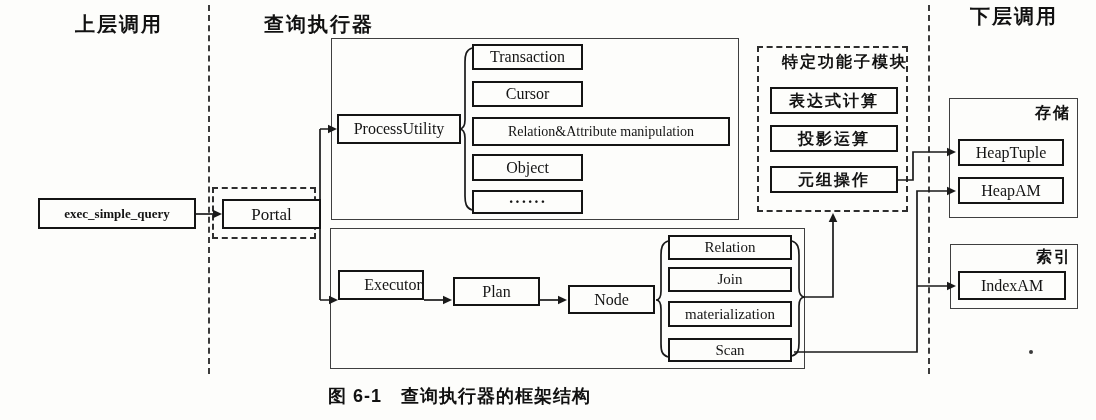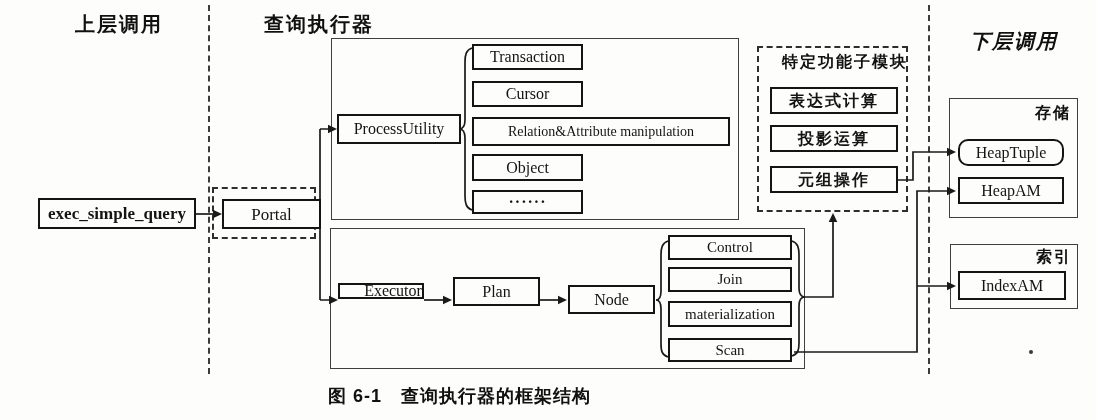--- a/index.html
+++ b/index.html
@@ -52,21 +52,21 @@
     width:4px; height:4px; border-radius:50%; background:#3a3a3a;
   }
 </style>
 </head>
 <body>
 
 <div id="stage">
 
   <div class="hdr" style="left:75px; top:11px;">上层调用</div>
   <div class="hdr" style="left:264px; top:11px;">查询执行器</div>
-  <div class="hdr" style="left:970px; top:28px;font-style:italic;">下层调用</div>
+  <div class="hdr" style="left:970px; top:3px;">下层调用</div>
 
   <div class="sep" style="left:208px;"></div>
   <div class="sep" style="left:928px;"></div>
 
   <svg id="connectors" width="1096" height="420" fill="none" stroke="#1a1a1a" stroke-width="1.7">
 
     <path d="M196,214 H214"></path>
     <polygon points="222,214 213,209.7 213,218.3" fill="#1a1a1a" stroke="none"></polygon>
 
     <path d="M306,214 H320 M320,129 V300 M320,129 H330 M320,300 H330"></path>
@@ -88,51 +88,51 @@
     <polygon points="833,213 828.7,222 837.3,222" fill="#1a1a1a" stroke="none"></polygon>
 
     <path d="M794,352 H917 V191 H948 M917,286 H948"></path>
     <polygon points="956,191 947,186.7 947,195.3" fill="#1a1a1a" stroke="none"></polygon>
     <polygon points="956,286 947,281.7 947,290.3" fill="#1a1a1a" stroke="none"></polygon>
 
     <path d="M898,180 H913 V152 H948"></path>
     <polygon points="956,152 947,147.7 947,156.3" fill="#1a1a1a" stroke="none"></polygon>
   </svg>
 
-  <div class="box" style="left:38px; top:198px; width:158px; height:31px; font-size:17px; font-weight:bold;">exec_simple_query</div>
+  <div class="box" style="left:38px; top:198px; width:158px; height:31px; font-size:13px; font-weight:bold;">exec_simple_query</div>
 
   <div class="rect dash" style="left:212px; top:187px; width:104px; height:52px;"></div>
   <div class="box" style="left:222px; top:199px; width:99px; height:30px; font-size:17px;">Portal</div>
 
   <div class="rect" style="left:331px; top:38px; width:408px; height:182px;"></div>
   <div class="box" style="left:472px; top:44px; width:111px; height:26px;">Transaction</div>
   <div class="box" style="left:337px; top:114px; width:124px; height:30px;">ProcessUtility</div>
   <div class="box" style="left:472px; top:81px; width:111px; height:26px;">Cursor</div>
   <div class="box thick" style="left:472px; top:117px; width:258px; height:29px; font-size:14px;">Relation&amp;Attribute manipulation</div>
   <div class="box" style="left:472px; top:154px; width:111px; height:27px;">Object</div>
   <div class="box" style="left:472px; top:190px; width:111px; height:24px; font-weight:bold; letter-spacing:1px;">······</div>
 
   <div class="rect" style="left:330px; top:228px; width:475px; height:141px;"></div>
-  <div class="box" style="left:338px; top:283px; width:86px; height:16px;padding-left:24px;">Executor</div>
+  <div class="box" style="left:338px; top:270px; width:86px; height:30px;padding-left:24px;">Executor</div>
   <div class="box" style="left:453px; top:277px; width:87px; height:29px;">Plan</div>
   <div class="box" style="left:568px; top:285px; width:87px; height:29px;">Node</div>
-  <div class="box" style="left:668px; top:235px; width:124px; height:25px; font-size:15px;">Control</div>
+  <div class="box" style="left:668px; top:235px; width:124px; height:25px; font-size:15px;">Relation</div>
   <div class="box" style="left:668px; top:267px; width:124px; height:25px; font-size:15px;">Join</div>
   <div class="box" style="left:668px; top:301px; width:124px; height:26px; font-size:15px;">materialization</div>
   <div class="box" style="left:668px; top:338px; width:124px; height:24px; font-size:15px;">Scan</div>
 
   <div class="rect dash" style="left:757px; top:46px; width:151px; height:166px;"></div>
   <div class="rect-title" style="left:757px; top:52px; width:151px; text-align:right;">特定功能子模块</div>
   <div class="box cn" style="left:770px; top:87px; width:128px; height:27px;">表达式计算</div>
   <div class="box cn" style="left:770px; top:125px; width:128px; height:27px;">投影运算</div>
   <div class="box cn" style="left:770px; top:166px; width:128px; height:27px;">元组操作</div>
 
   <div class="rect" style="left:949px; top:98px; width:129px; height:120px;"></div>
   <div class="rect-title" style="left:1035px; top:103px;">存储</div>
-  <div class="box" style="left:958px; top:139px; width:106px; height:27px;border-radius:10px;">HeapTuple</div>
+  <div class="box" style="left:958px; top:139px; width:106px; height:27px;">HeapTuple</div>
   <div class="box" style="left:958px; top:177px; width:106px; height:27px;">HeapAM</div>
 
   <div class="rect" style="left:950px; top:244px; width:128px; height:65px;"></div>
   <div class="rect-title" style="left:1036px; top:247px;">索引</div>
   <div class="box" style="left:958px; top:271px; width:108px; height:29px;">IndexAM</div>
 
   <div id="stray-dot"></div>
 
   <div id="caption">图 6-1　查询执行器的框架结构</div>
 

